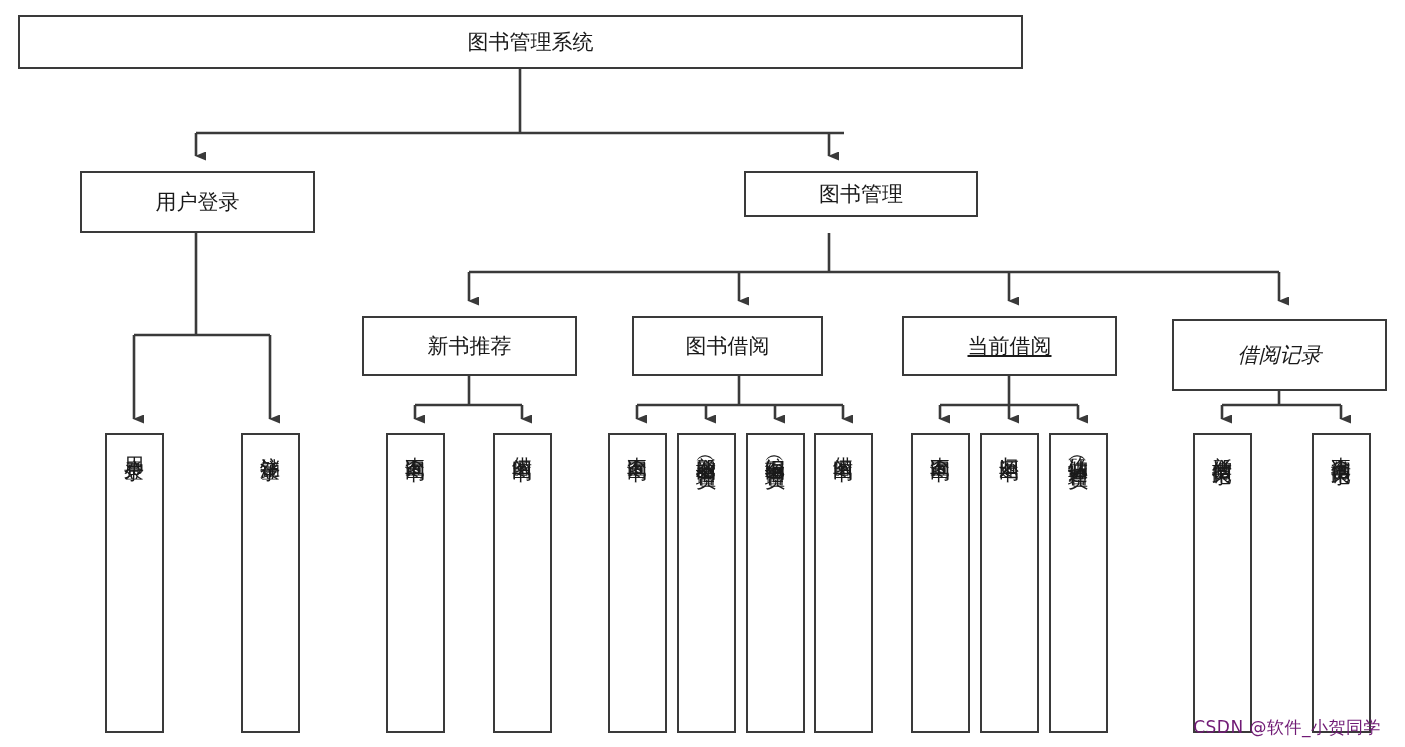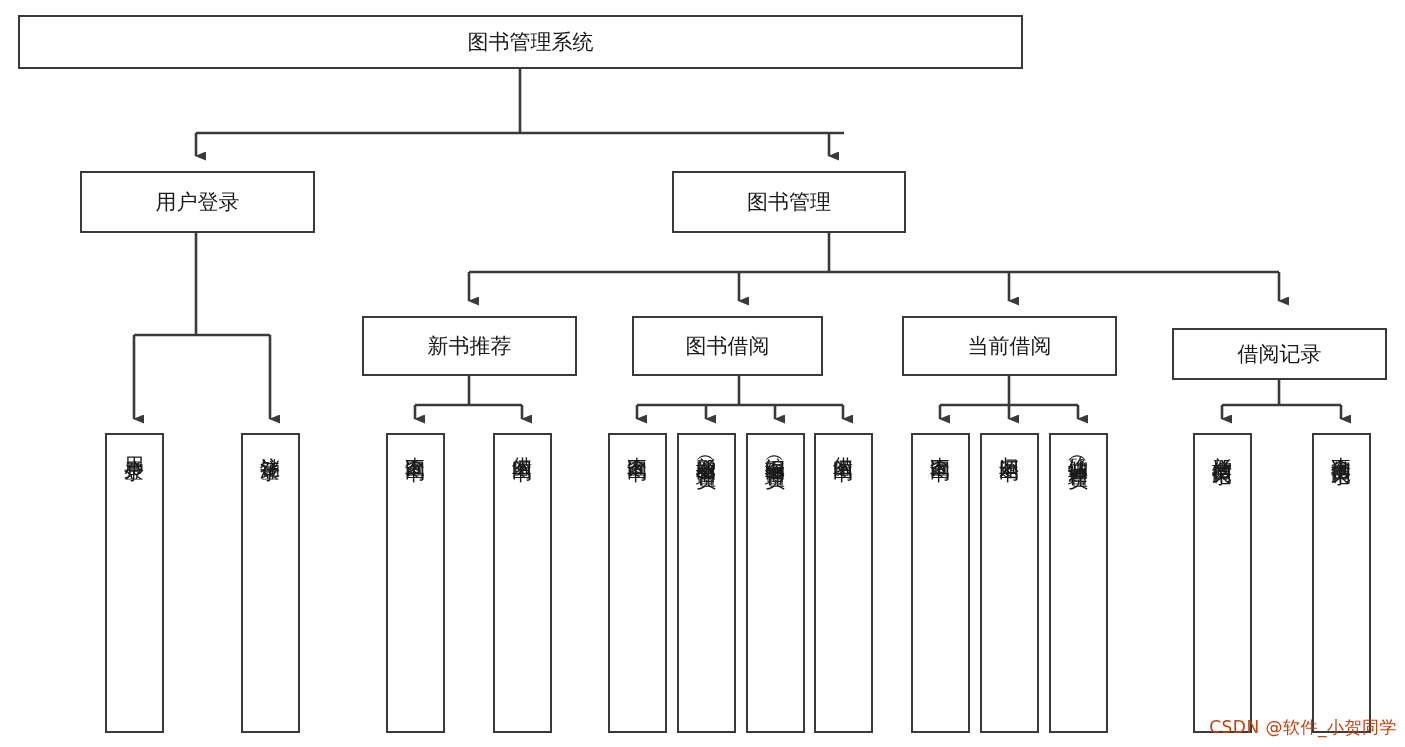--- a/index.html
+++ b/index.html
@@ -54,24 +54,24 @@
   .node.vertical .node-label {
     writing-mode: vertical-rl;
     text-orientation: upright;
     font-size: 20px;
     letter-spacing: 2px;
     line-height: 1;
     margin: 0 auto;
   }
   #watermark {
     position: absolute;
-    right: 8px;
+    right: 24px;
     bottom: 8px;
     font-size: 17px;
-    color: #c2410c;
+    color: #701a75;
     letter-spacing: 0.5px;
     white-space: nowrap;
   }
 </style>
 </head>
 <body>
 
 <div id="diagram-root">
 
   <svg id="edges-layer" viewBox="0 0 1405 747" width="1405" height="747" xmlns="http://www.w3.org/2000/svg">
@@ -124,34 +124,34 @@
     </g>
   </svg>
 
   <div class="node horizontal" style="left:18px; top:15px; width:1005px; height:54px;padding-left:20px;">
     <span class="node-label">图书管理系统</span>
   </div>
 
   <div class="node horizontal" style="left:80px; top:171px; width:235px; height:62px;">
     <span class="node-label">用户登录</span>
   </div>
-  <div class="node horizontal" style="left:672px; top:171px; width:234px; height:62px;">
+  <div class="node horizontal" style="left:744px; top:171px; width:234px; height:46px;">
     <span class="node-label">图书管理</span>
   </div>
 
   <div class="node horizontal" style="left:362px; top:316px; width:215px; height:60px;align-items:center;">
     <span class="node-label">新书推荐</span>
   </div>
   <div class="node horizontal" style="left:632px; top:316px; width:191px; height:60px;">
     <span class="node-label">图书借阅</span>
   </div>
-  <div class="node horizontal" style="left:902px; top:316px; width:215px; height:60px;">
+  <div class="node horizontal" style="left:902px; top:316px; width:215px; height:60px;text-decoration:underline;">
     <span class="node-label">当前借阅</span>
   </div>
-  <div class="node horizontal" style="left:1172px; top:328px; width:215px; height:52px;">
+  <div class="node horizontal" style="left:1172px; top:319px; width:215px; height:72px;font-style:italic;">
     <span class="node-label">借阅记录</span>
   </div>
 
   <div class="node vertical" style="left:105px; top:433px; width:59px; height:300px;">
     <span class="node-label">用户登录</span>
   </div>
   <div class="node vertical" style="left:241px; top:433px; width:59px; height:300px;">
     <span class="node-label">注销登录</span>
   </div>
 

